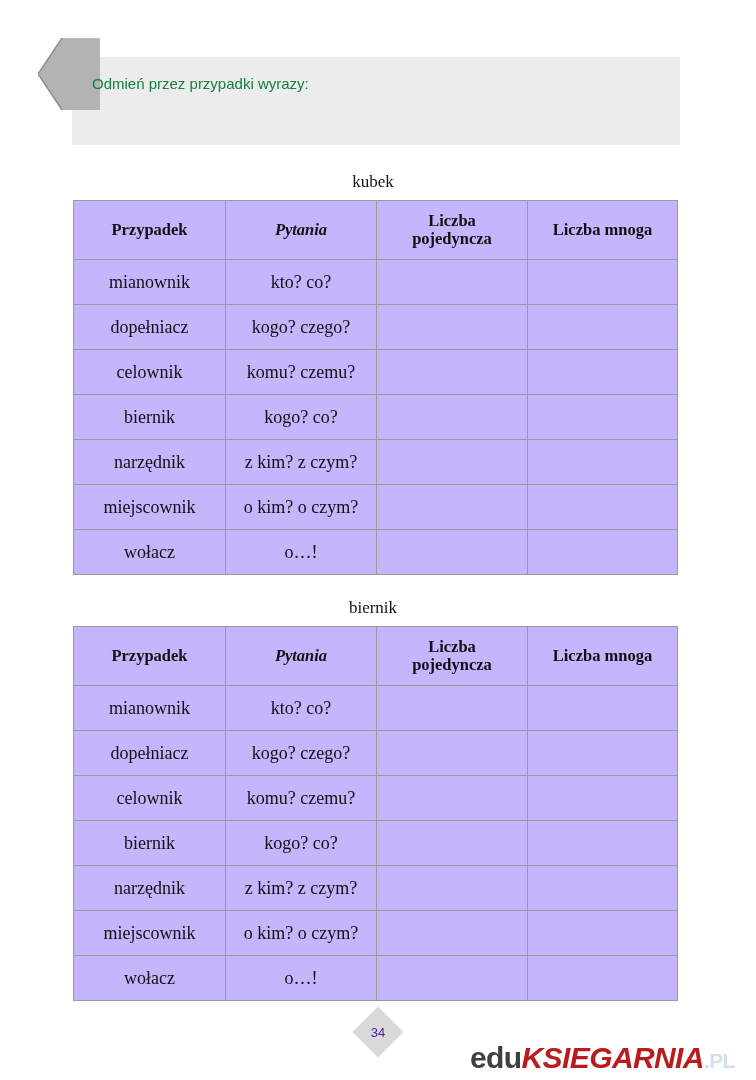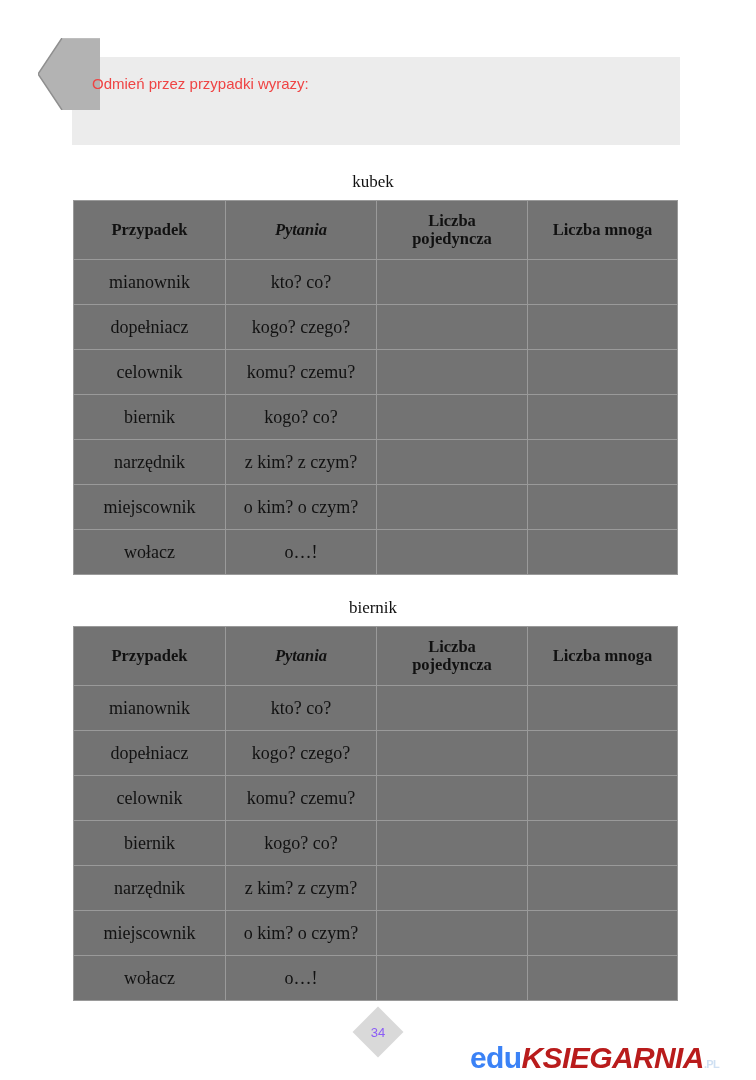--- a/index.html
+++ b/index.html
@@ -50,21 +50,21 @@
     font-size: 18.5px;
     letter-spacing: 0.2px;
     color: #3d3d3d;
     line-height: 1.15;
     margin: 0;
   }
   .exercise-instruction {
     font-family: "Liberation Sans", sans-serif;
     font-weight: normal;
     font-size: 15px;
-    color: #ef4444;
+    color: #15803d;
     line-height: 1.2;
     margin: 13px 0 0 0;
   }
 
   
   .word-caption {
     position: absolute;
     left: 73px;
     width: 600px;
     text-align: center;
@@ -73,21 +73,21 @@
     color: #111111;
   }
 
   
   .decl-table {
     position: absolute;
     left: 73px;
     width: 600px;
     border-collapse: collapse;
     table-layout: fixed;
-    background: #737373;
+    background: #c4b5fd;
   }
   .decl-table th,
   .decl-table td {
     border: 1px solid #9a9a9a;
     text-align: center;
     vertical-align: middle;
     font-family: "Liberation Serif", serif;
     color: #111111;
     padding: 0;
   }
@@ -123,38 +123,38 @@
     position: absolute;
     left: 360px;
     top: 1014px;
     width: 36px;
     height: 36px;
     display: flex;
     align-items: center;
     justify-content: center;
     font-family: "Liberation Sans", sans-serif;
     font-size: 13px;
-    color: #8b5cf6;
+    color: #4c1d95;
   }
 
   
   .watermark {
     position: absolute;
     left: 470px;
     top: 1043px;
     font-family: "Liberation Sans", sans-serif;
     font-size: 30px;
     font-weight: bold;
     letter-spacing: -0.6px;
     white-space: nowrap;
     line-height: 1;
   }
-  .wm-edu { color: #3b82f6; }
+  .wm-edu { color: #404040; }
   .wm-main { color: #b91c1c; font-style: italic; }
-  .wm-tld { color: #cfe0f3; font-size: 11px; }
+  .wm-tld { color: #cfe0f3; font-size: 21px; }
 </style>
 </head>
 <body>
 
 <div class="exercise-banner"></div>
 
 <div class="banner-arrow">
   <svg width="62" height="72" viewBox="0 0 62 72" xmlns="http://www.w3.org/2000/svg">
     <polygon points="24,0 62,0 62,72 24,72 0,36" fill="#b3b3b3"></polygon>
     <polyline points="24,0 0,36 24,72" fill="none" stroke="#8f8f8f" stroke-width="1.5"></polyline>

